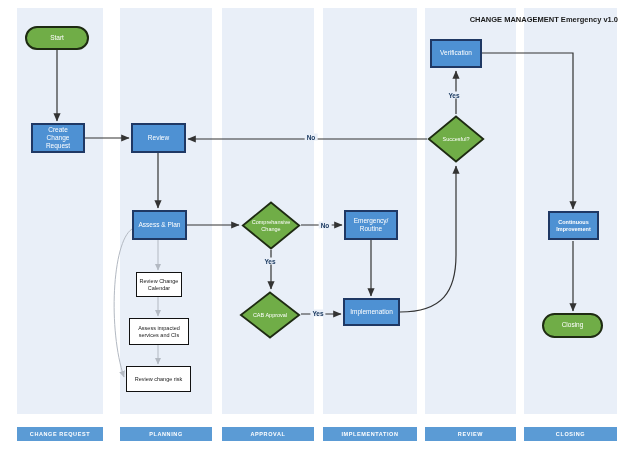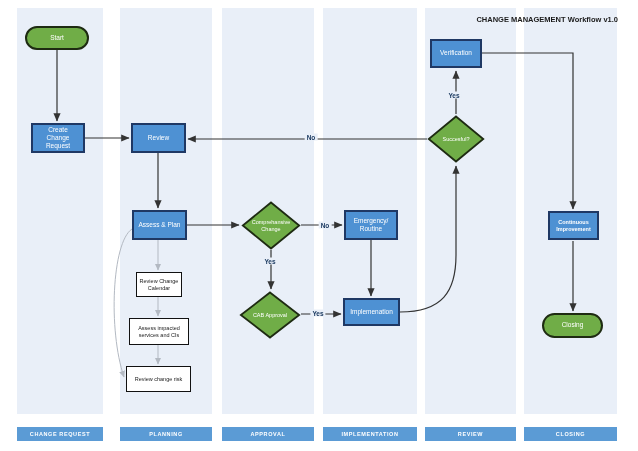--- a/index.html
+++ b/index.html
@@ -38,21 +38,21 @@
 
 <div id="canvas">
 
   <div class="lane" style="left:17px;width:86px"></div>
   <div class="lane" style="left:120px;width:92px"></div>
   <div class="lane" style="left:222px;width:92px"></div>
   <div class="lane" style="left:323px;width:94px"></div>
   <div class="lane" style="left:425px;width:91px"></div>
   <div class="lane" style="left:524px;width:93px"></div>
 
-  <div id="title">CHANGE MANAGEMENT Workflow v1.0</div>
+  <div id="title">CHANGE MANAGEMENT Emergency v1.0</div>
 
   <svg id="edges">
     <defs>
       <marker id="ah" markerWidth="8" markerHeight="8" refX="6.5" refY="3" orient="auto">
         <path d="M0,0 L7,3 L0,6 Z" fill="#333333"></path>
       </marker>
       <marker id="ahg" markerWidth="8" markerHeight="8" refX="6" refY="3" orient="auto">
         <path d="M0,0 L6.5,3 L0,6 Z" fill="#b3b9c2"></path>
       </marker>
     </defs>

